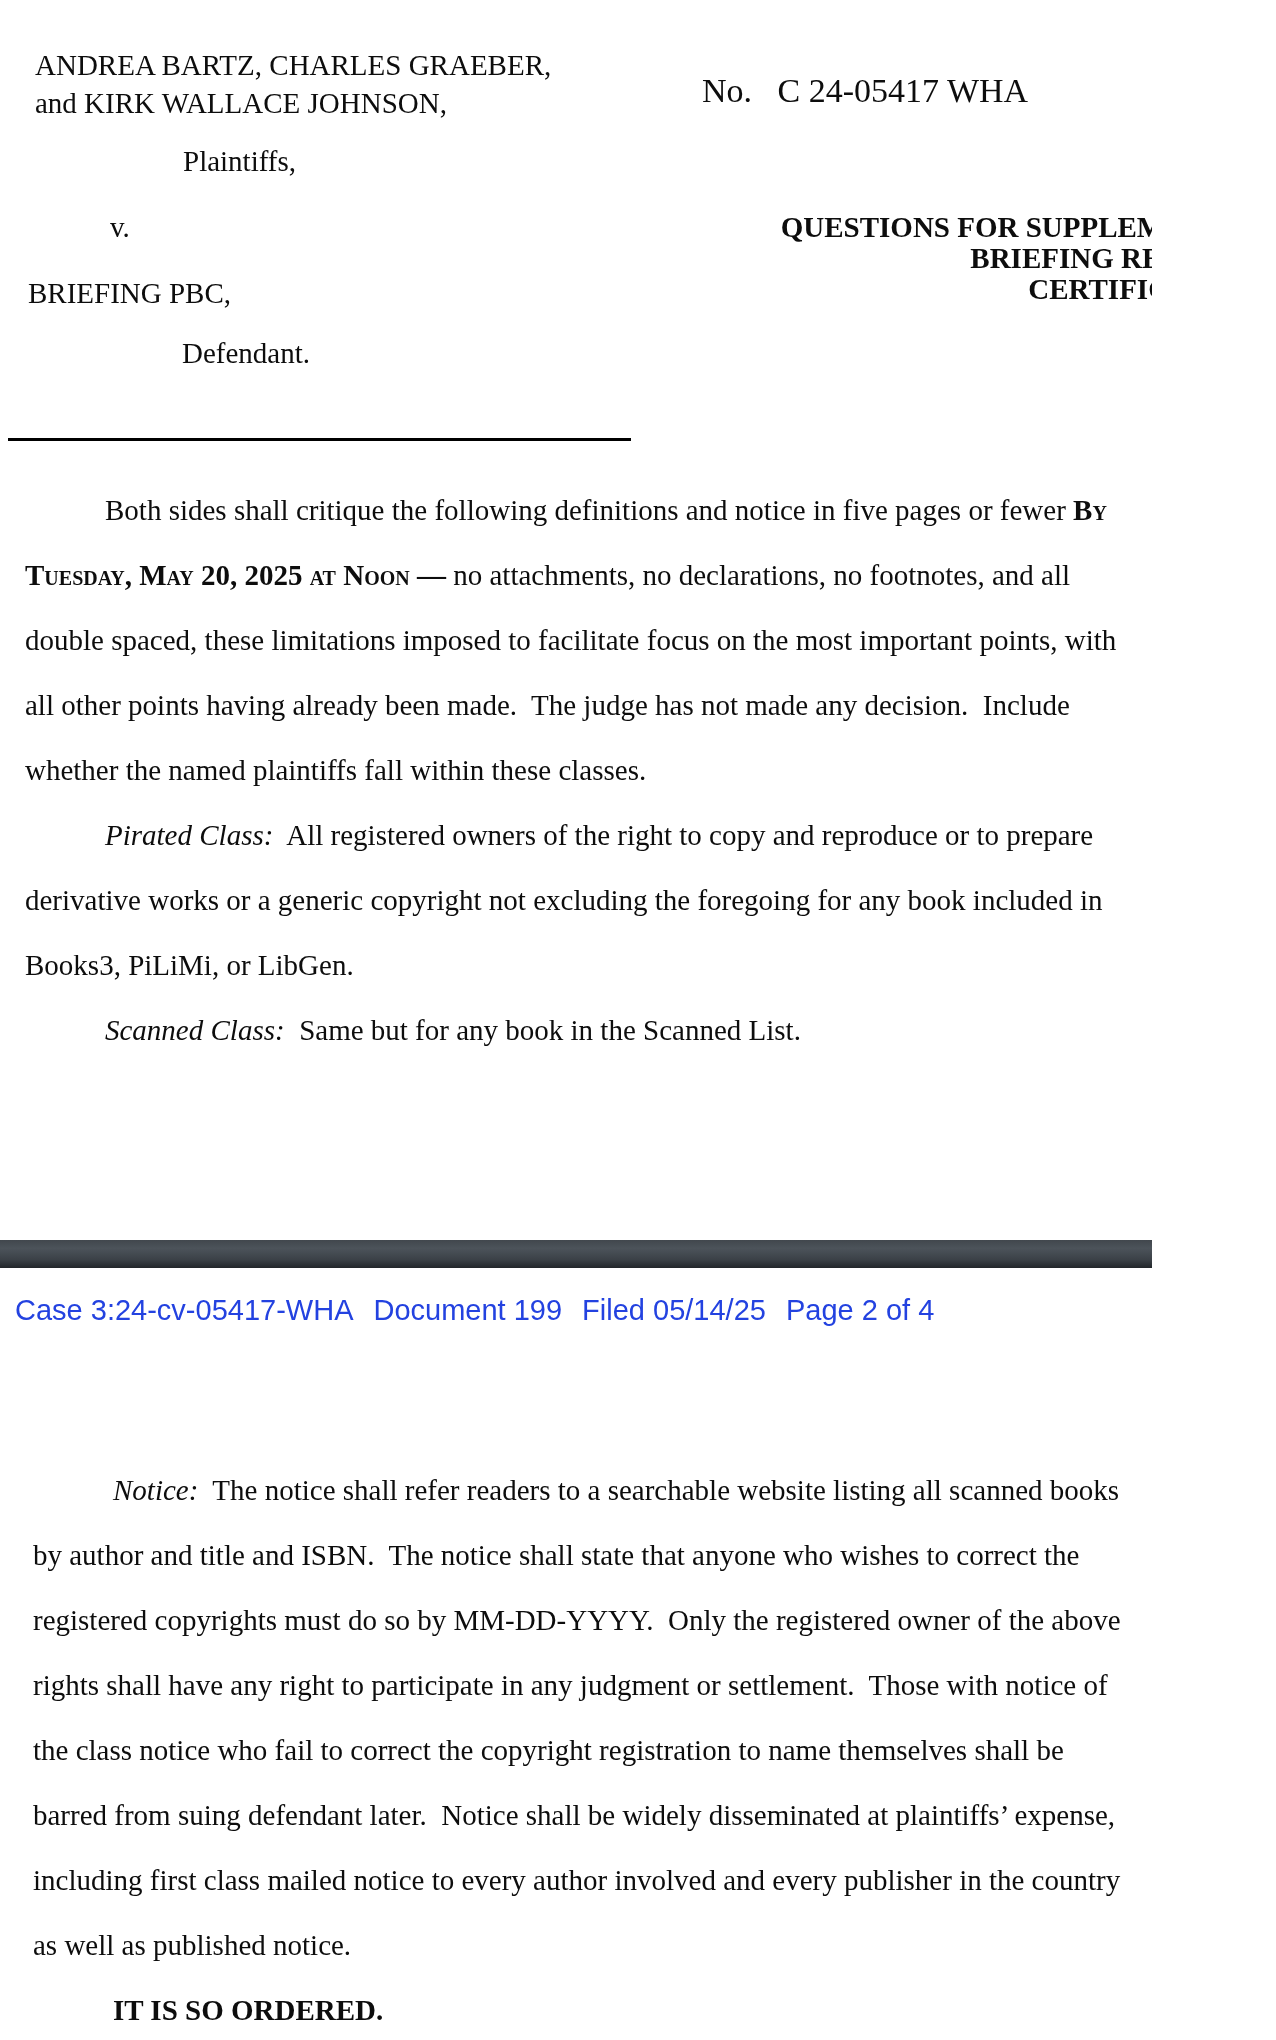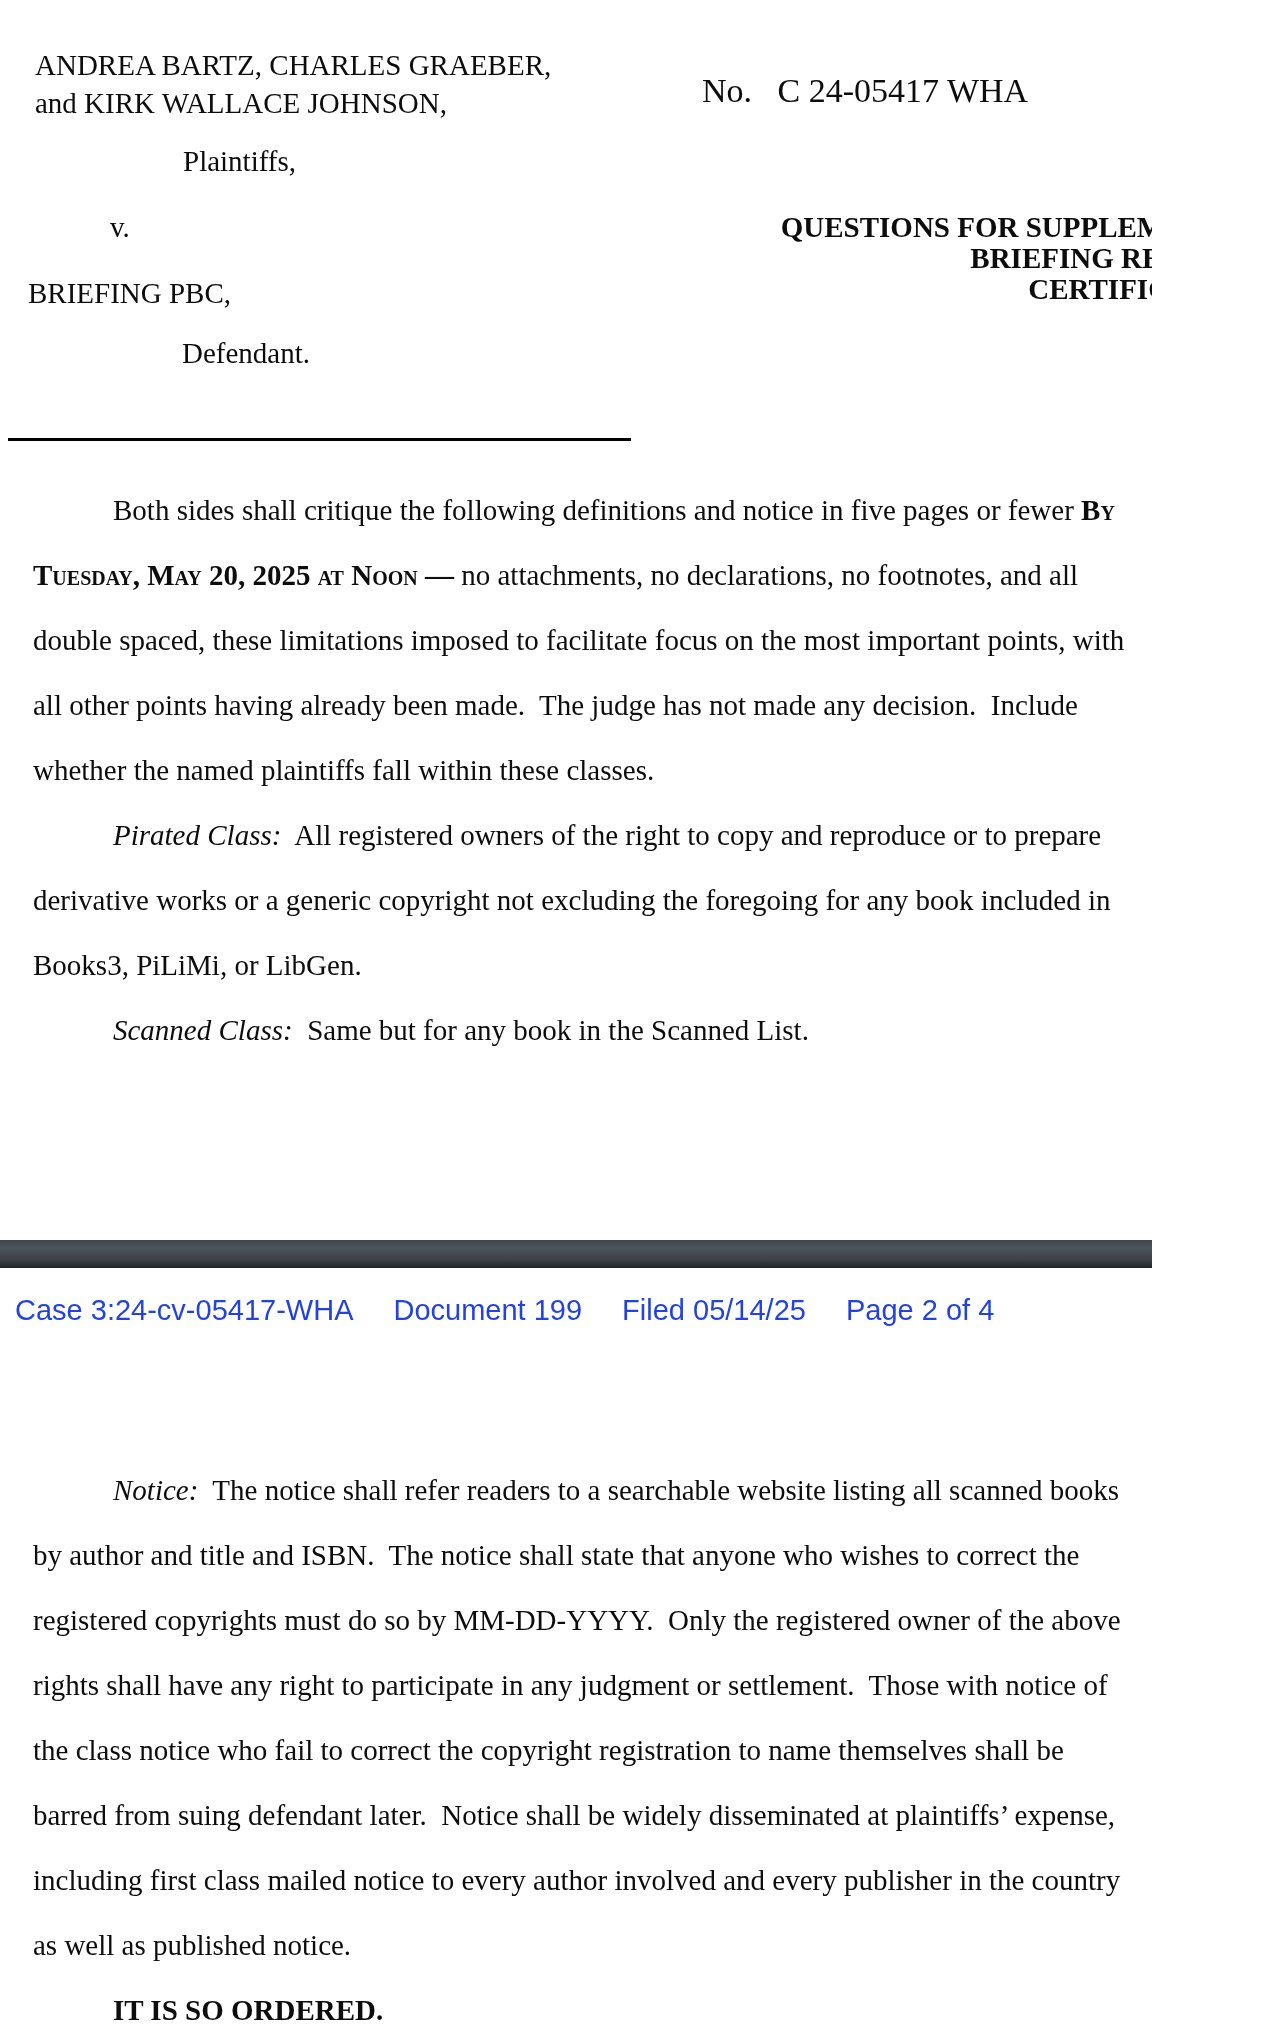--- a/index.html
+++ b/index.html
@@ -25,21 +25,21 @@
 
   .body-block { font-size:29px; line-height:65px; }
 
   .divider-rule { background:#000000; height:3px; }
 
   .separator-bar {
     background:linear-gradient(180deg,#41474d 0%, #4c535a 30%, #3b4147 70%, #22262a 100%);
   }
 
   .stamp {
-    display:flex; gap:40px;
+    display:flex; gap:20px;
     font-family:"Liberation Sans", sans-serif;
     font-size:29px; white-space:pre;
   }
 </style>
 </head>
 <body>
 
 <div class="page">
 
   <div class="abs cap-text" style="left:35px; top:46px;"><div class="tline"><span class="s-n">ANDREA BARTZ, CHARLES GRAEBER,</span></div><div class="tline"><span class="s-n">and KIRK WALLACE JOHNSON,</span></div></div>
@@ -51,21 +51,21 @@
   <div class="abs cap-text" style="left:28px; top:274px;">BRIEFING PBC,</div>
 
   <div class="abs cap-text" style="left:182px; top:334px;">Defendant.</div>
 
   <div class="abs divider-rule" style="left:8px; top:438px; width:623px;"></div>
 
   <div class="abs case-no" style="left:702px; top:72px;">No.   C 24-05417 WHA</div>
 
   <div class="abs caption-title" style="left:702px; top:212px; width:560px;text-align:right;"><div class="tline"><span class="s-b">QUESTIONS FOR SUPPLEMENTAL</span></div><div class="tline"><span class="s-b">BRIEFING RE CLASS</span></div><div class="tline"><span class="s-b">CERTIFICATION</span></div></div>
 
-  <div class="abs body-block" style="left:33px; top:478px; width:1214px;">
+  <div class="abs body-block" style="left:25px; top:478px; width:1214px;">
       <div class="tline indent"><span class="s-n">Both sides shall critique the following definitions and notice in five pages or fewer </span><span class="s-sc">By</span></div>
       <div class="tline"><span class="s-sc">Tuesday, May 20, 2025 at Noon</span><span class="s-b"> — </span><span class="s-n">no attachments, no declarations, no footnotes, and all</span></div>
       <div class="tline"><span class="s-n">double spaced, these limitations imposed to facilitate focus on the most important points, with</span></div>
       <div class="tline"><span class="s-n">all other points having already been made.  The judge has not made any decision.  Include</span></div>
       <div class="tline"><span class="s-n">whether the named plaintiffs fall within these classes.</span></div>
       <div class="tline indent"><span class="s-i">Pirated Class:</span><span class="s-n">  All registered owners of the right to copy and reproduce or to prepare</span></div>
       <div class="tline"><span class="s-n">derivative works or a generic copyright not excluding the foregoing for any book included in</span></div>
       <div class="tline"><span class="s-n">Books3, PiLiMi, or LibGen.</span></div>
       <div class="tline indent"><span class="s-i">Scanned Class:</span><span class="s-n">  Same but for any book in the Scanned List.</span></div>
     </div>

